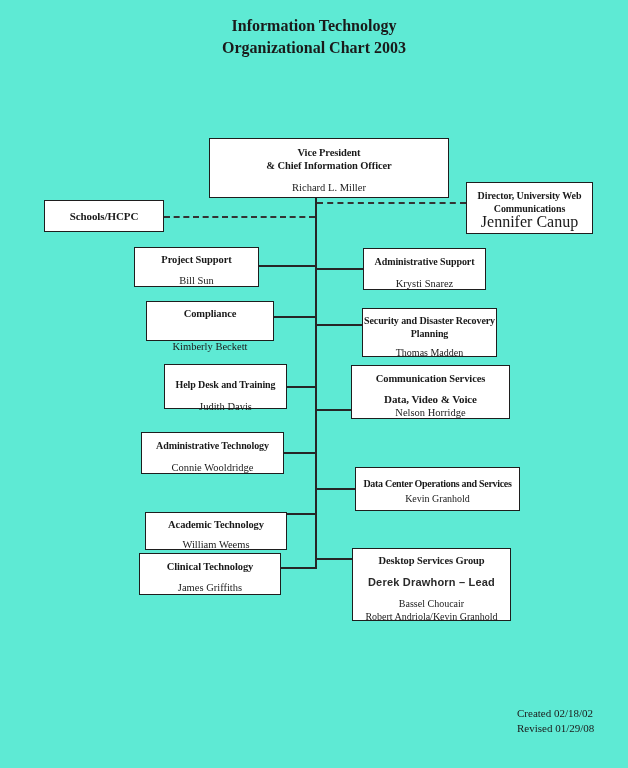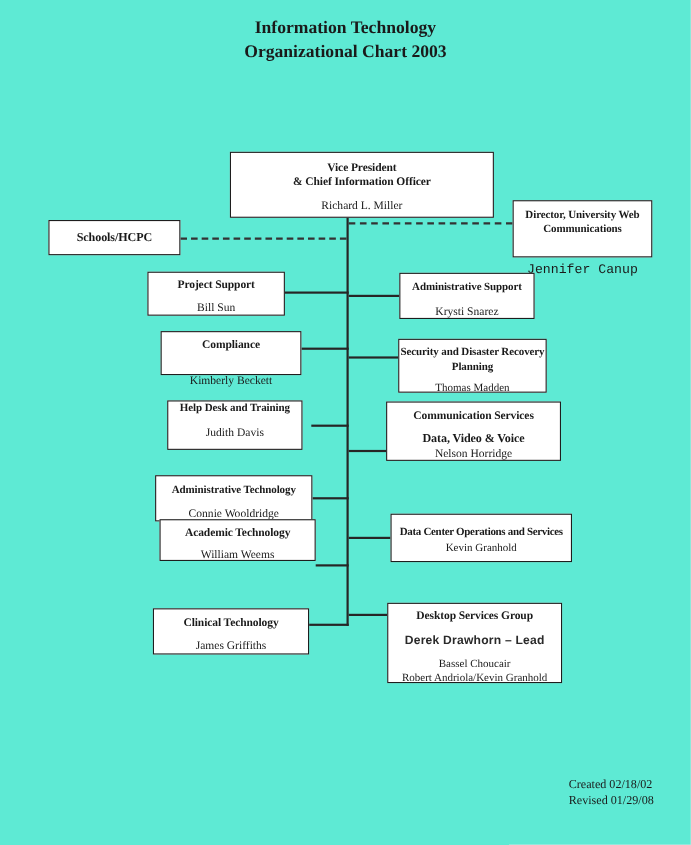--- a/index.html
+++ b/index.html
@@ -55,48 +55,48 @@
 
   <div class="box" style="left:209px; top:118px; width:240px; height:60px; padding-top:7px;margin-top:20px;">
     <div class="bt">Vice President</div>
     <div class="bt">&amp; Chief Information Officer</div>
     <div class="bn" style="margin-top:9px;">Richard L. Miller</div>
   </div>
 
   <div class="box" style="left:466px; top:182px; width:127px; height:52px; padding-top:6px;">
     <div class="bt bt-sm">Director, University Web</div>
     <div class="bt bt-sm">Communications</div>
-    <div class="bn" style="margin-top:24px; font-size:12px;font-family:Liberation Mono, monospace;">Jennifer Canup</div>
+    <div class="bn" style="margin-top:0; font-size:16px;">Jennifer Canup</div>
   </div>
 
   <div class="box" style="left:44px; top:200px; width:120px; height:32px; display:flex; align-items:center; justify-content:center;">
     <div class="bt" style="font-size:11px;">Schools/HCPC</div>
   </div>
 
   <div class="box" style="left:134px; top:247px; width:125px; height:40px; padding-top:5px;">
     <div class="bt">Project Support</div>
     <div class="bn" style="margin-top:8px;text-align:center;">Bill Sun</div>
   </div>
 
   <div class="box" style="left:146px; top:301px; width:128px; height:40px; padding-top:5px;">
     <div class="bt">Compliance</div>
     <div class="bn" style="margin-top:20px;">Kimberly Beckett</div>
   </div>
 
-  <div class="box" style="left:152px; top:364px; width:123px; height:45px; padding-top:0;">
+  <div class="box" style="left:164px; top:364px; width:123px; height:45px; padding-top:13px;">
     <div class="bt nowrap" style="font-size:10px;">Help Desk and Training</div>
     <div class="bn" style="margin-top:9px;">Judith Davis</div>
   </div>
 
   <div class="box" style="left:141px; top:432px; width:143px; height:42px; padding-top:6px;">
     <div class="bt nowrap" style="font-size:10px;">Administrative Technology</div>
     <div class="bn" style="margin-top:9px;">Connie Wooldridge</div>
   </div>
 
-  <div class="box" style="left:145px; top:472px; width:142px; height:38px; padding-top:5px;">
+  <div class="box" style="left:145px; top:512px; width:142px; height:38px; padding-top:5px;">
     <div class="bt">Academic Technology</div>
     <div class="bn" style="margin-top:7px;">William Weems</div>
   </div>
 
   <div class="box" style="left:363px; top:248px; width:123px; height:42px; padding-top:6px;">
     <div class="bt nowrap" style="font-size:10px;">Administrative Support</div>
     <div class="bn" style="margin-top:9px;">Krysti Snarez</div>
   </div>
 
   <div class="box" style="left:139px; top:553px; width:142px; height:42px; padding-top:6px;">

